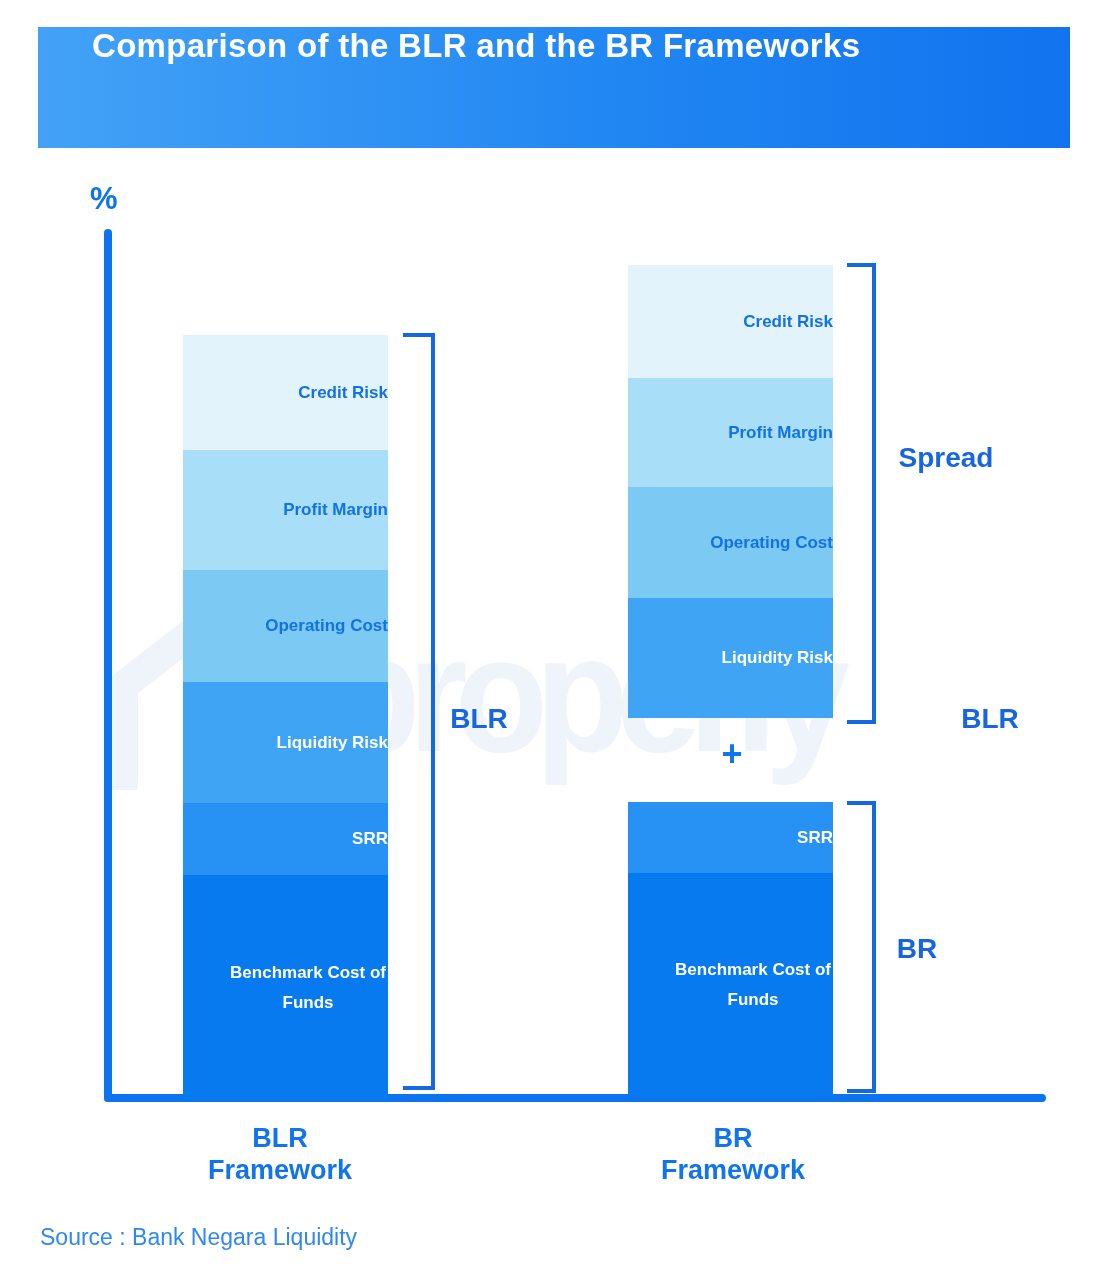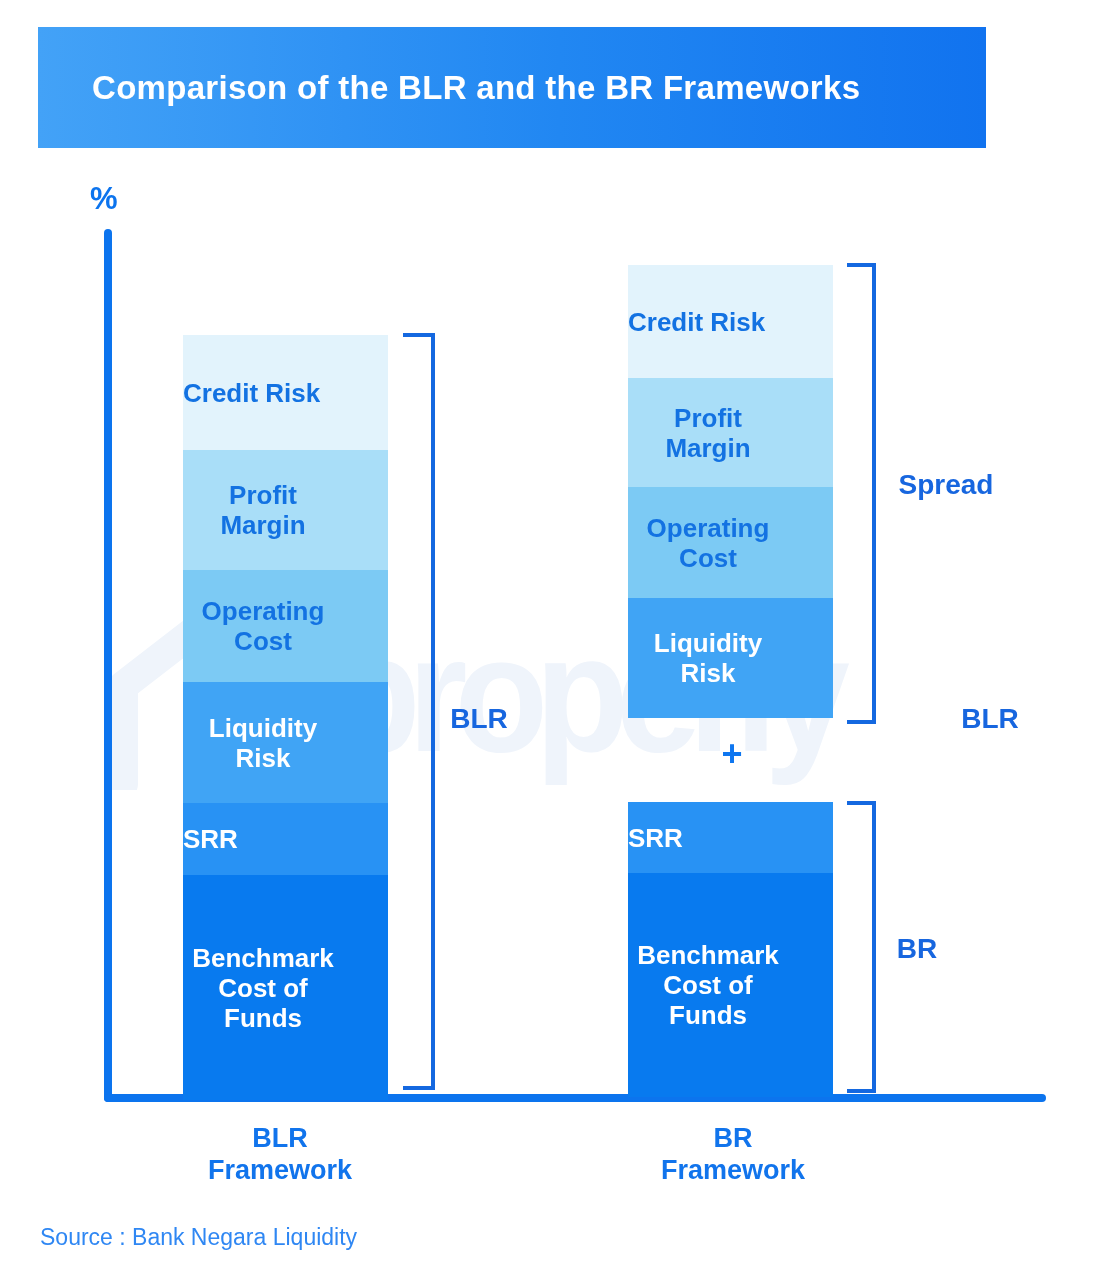--- a/index.html
+++ b/index.html
@@ -2,23 +2,23 @@
 <html><head>
 <meta charset="utf-8">
 <style>
   html,body { margin:0; padding:0; background:#ffffff; }
   .canvas {
     position:relative; width:1110px; height:1284px; background:#ffffff;
     font-family:"Liberation Sans","DejaVu Sans",sans-serif; overflow:hidden;
   }
   
   .header-banner {
-    position:absolute; left:38px; top:27px; width:948px; height:121px;
+    position:absolute; left:38px; top:27px; width:1032px; height:121px;
     background:linear-gradient(90deg,#43A2F7 0%, #2187F2 55%, #1173EF 100%);
-    display:flex; align-items:center; z-index:3;
+    display:flex; align-items:flex-start; z-index:3;
   }
   .header-title {
     margin-left:54px; font-size:33px; font-weight:bold; color:#ffffff; letter-spacing:0.3px;
   }
   
   .watermark { position:absolute; left:95px; top:598px; z-index:1; display:flex; align-items:flex-start; }
   .watermark-text {
     font-size:165px; font-weight:bold; color:#EFF4FB; line-height:192px;
     letter-spacing:-14px; transform:scaleX(0.93); transform-origin:left top; white-space:nowrap;
   }
@@ -34,39 +34,39 @@
   .percent-label {
     position:absolute; left:90px; top:181px; font-size:31px; font-weight:bold;
     color:#0C74EE; z-index:3;
   }
   
   .bar { position:absolute; width:205px; display:flex; flex-direction:column; z-index:2; }
   .bar-left { left:183px; top:335px; }
   .bar-right-top { left:628px; top:265px; }
   .bar-right-bottom { left:628px; top:802px; }
   .segment {
-    display:flex; align-items:center; justify-content:flex-start; text-align:center;
-    font-weight:bold; font-size:26px; line-height:30px;
+    display:flex; align-items:center; justify-content:flex-end; text-align:center;
+    font-weight:bold; font-size:17px; line-height:30px;
   }
   .seg-label { display:inline-block; max-width:160px; }
   
   .bracket {
     position:absolute; z-index:2;
     border-top:4px solid #1468E0; border-right:4px solid #1468E0; border-bottom:4px solid #1468E0;
   }
   .bracket-blr    { left:403px; top:333px; width:28px; height:749px; }
   .bracket-spread { left:847px; top:263px; width:25px; height:453px; }
   .bracket-br     { left:847px; top:801px; width:25px; height:284px; }
   
   .bracket-label {
     position:absolute; font-weight:bold; color:#1766DF; font-size:28px;
     text-align:center; z-index:3; width:120px;
   }
   .label-blr-left  { left:419px; top:703px; }
-  .label-spread    { left:886px; top:469px; }
+  .label-spread    { left:886px; top:442px; }
   .label-blr-right { left:930px; top:703px; }
   .label-br        { left:857px; top:933px; }
   .plus-sign {
     position:absolute; left:707px; top:733px; width:50px; text-align:center;
     font-size:36px; font-weight:bold; color:#0E76F0; z-index:3;
   }
   .x-axis-label {
     position:absolute; width:300px; top:1122px; text-align:center;
     font-weight:bold; color:#1174EC; font-size:27px; line-height:32px; z-index:3;
   }

